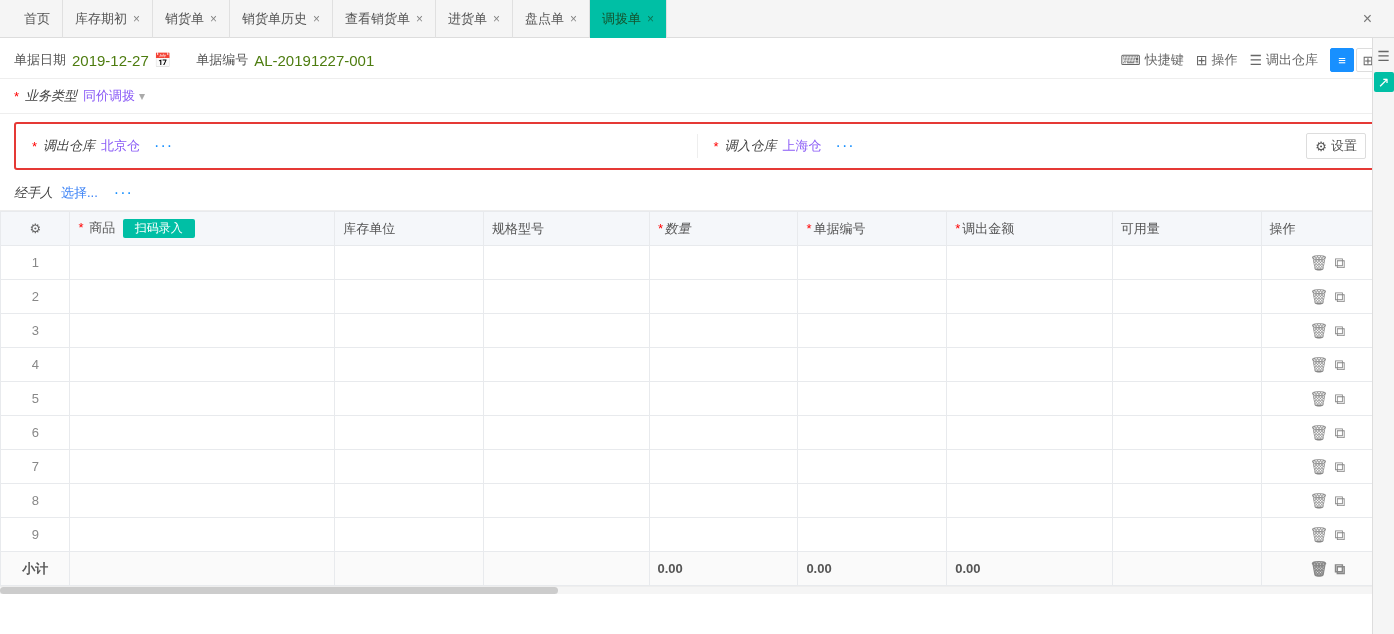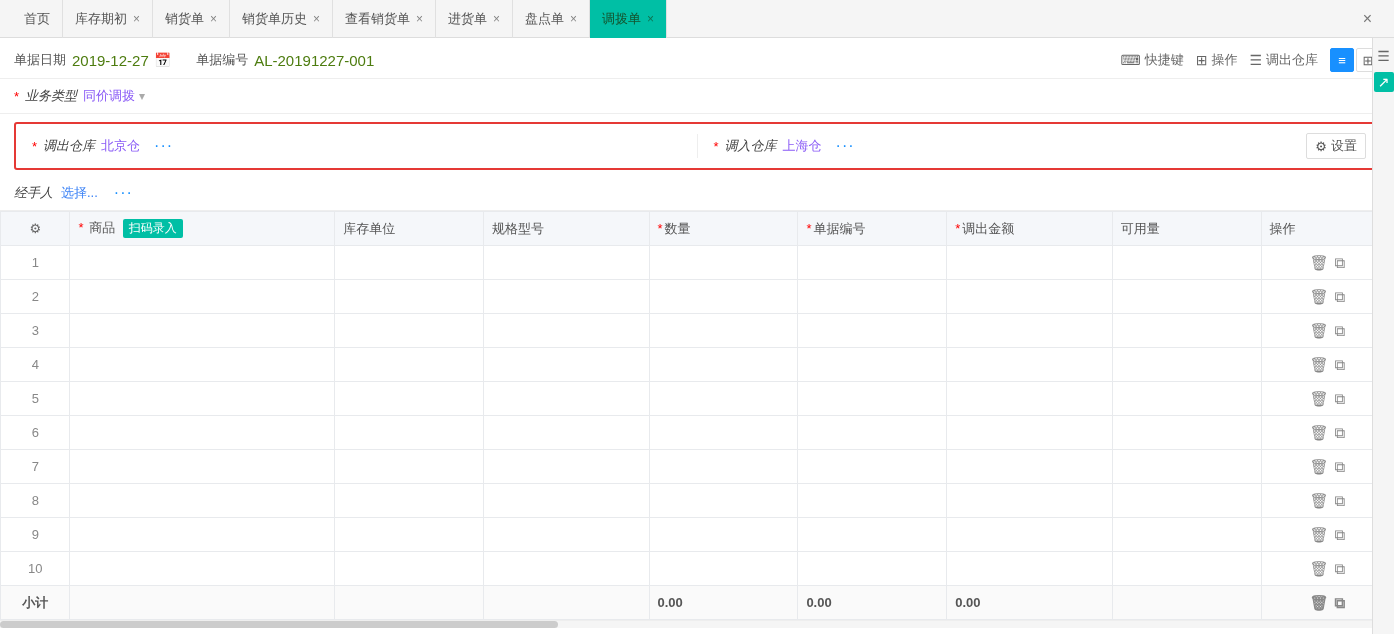--- a/index.html
+++ b/index.html
@@ -236,34 +236,34 @@
       font-weight: bold;
       color: #555;
     }
     .col-settings {
       width: 42px;
       text-align: center;
     }
     .col-product { width: 160px; }
     .col-unit { width: 90px; }
     .col-spec { width: 100px; }
-    .col-qty { width: 90px; }
+    .col-qty { width: 90px; font-style: italic; }
     .col-cost { width: 90px; }
     .col-amount { width: 100px; }
     .col-avail { width: 90px; }
     .col-ops { width: 80px; }
 
     .th-required { color: #f00; margin-right: 2px; }
     .th-barcode-btn {
       display: inline-flex;
       align-items: center;
       background: #00bfa5;
       color: #fff;
       border-radius: 2px;
-      padding: 1px 6px;
+      padding: 1px 12px;
       font-size: 12px;
       cursor: pointer;
       margin-left: 4px;
     }
     .ops-icons {
       display: flex;
       align-items: center;
       gap: 6px;
       justify-content: center;
     }
@@ -595,36 +595,20 @@
       <td></td>
       <td></td>
       <td></td>
       <td>
         <div class="ops-icons">
           <span class="op-icon">🗑</span>
           <span class="op-icon">⧉</span>
         </div>
       </td>
     </tr>
-        <tr>
-      <td class="row-num">10</td>
-      <td></td>
-      <td></td>
-      <td></td>
-      <td></td>
-      <td></td>
-      <td></td>
-      <td></td>
-      <td>
-        <div class="ops-icons">
-          <span class="op-icon">🗑</span>
-          <span class="op-icon">⧉</span>
-        </div>
-      </td>
-    </tr>
         <tr class="subtotal-row">
       <td class="row-num">小计</td>
       <td></td>
       <td></td>
       <td></td>
       <td>0.00</td>
       <td>0.00</td>
       <td>0.00</td>
       <td></td>
       <td>

